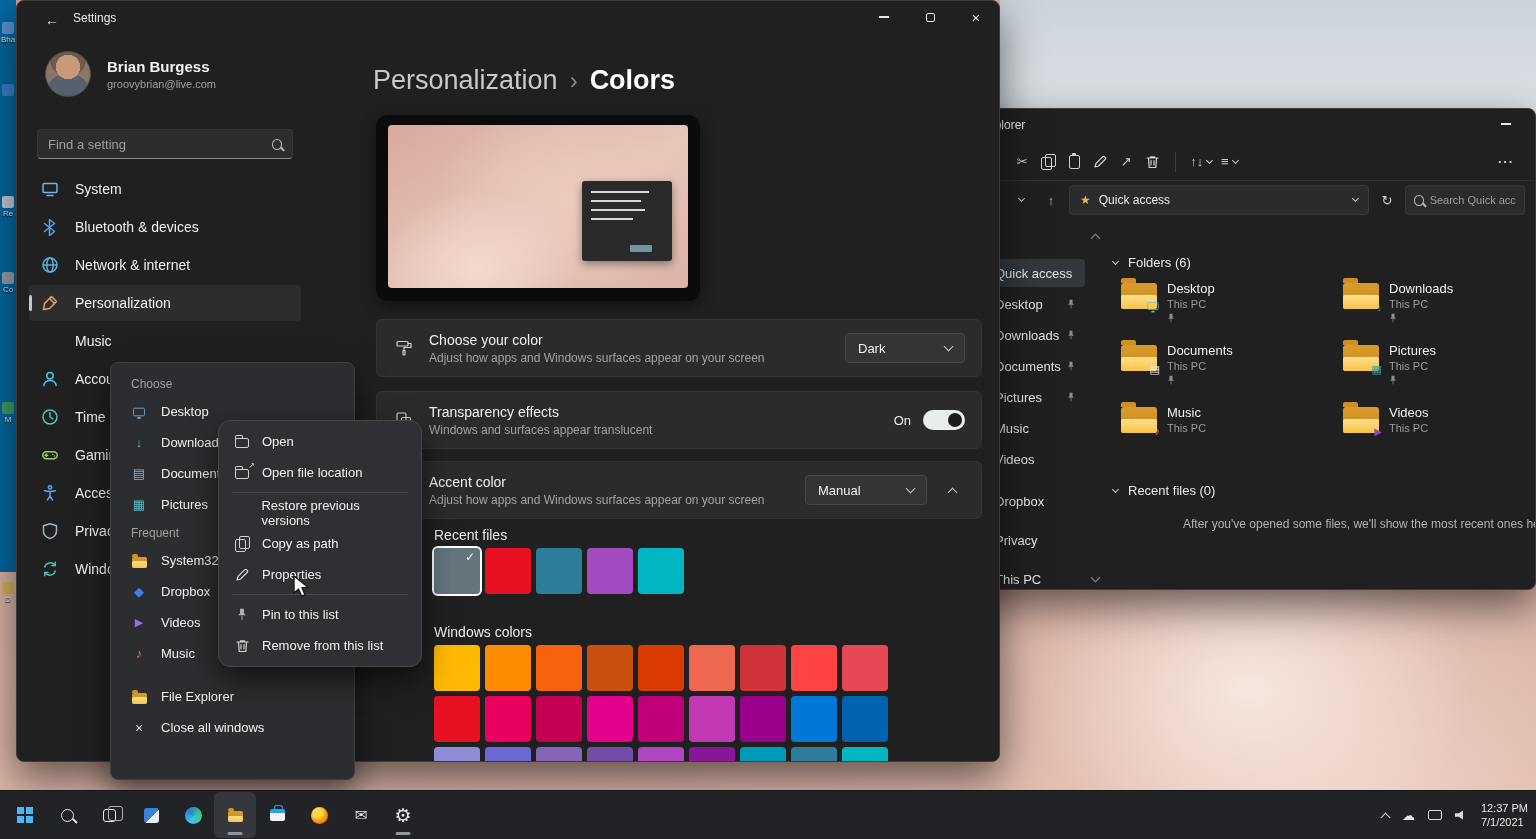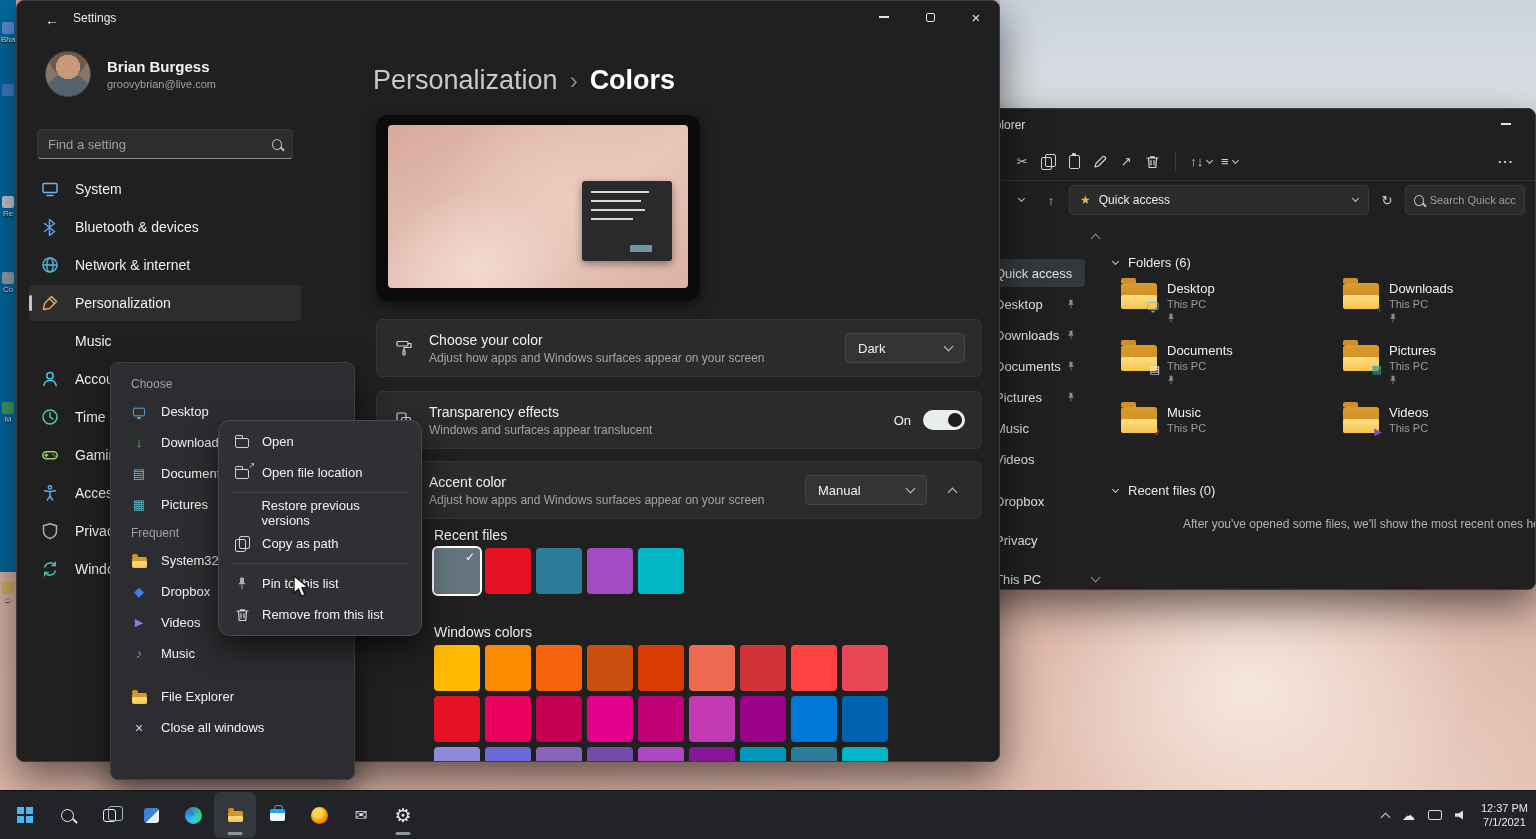--- a/index.html
+++ b/index.html
@@ -208,21 +208,21 @@
   .ic-store { width:15px; height:12px; border-radius:2px; background:linear-gradient(#29a3e8 0 4px,#f2f6fa 4px); position:relative; }
   .ic-store::before { content:""; position:absolute; top:-4px; left:4px; width:7px; height:4px;
       border:1.2px solid #29a3e8; border-bottom:none; border-radius:3px 3px 0 0; }
   .ic-fox { width:17px; height:17px; border-radius:50%;
       background:radial-gradient(circle at 40% 35%, #ffd54f 0 30%, #ff9800 55%, #e65100 90%); }
   .glyph { color:#e8e8e8; }
   .tb-tray { position:absolute; right:8px; top:0; height:48px; display:flex; align-items:center; gap:13px; color:#e6e6e6; }
   .ic-disp { width:14px; height:10px; border:1.4px solid #ddd; border-radius:2px; }
   .ic-spk { width:13px; height:11px; background:#ddd;
       clip-path:polygon(0 35%,30% 35%,62% 8%,62% 92%,30% 65%,0 65%); }
-  .clock { font-size:11px; color:#e8e8e8; text-align:center; line-height:1.3; }
+  .clock { font-size:11px; color:#e8e8e8; text-align:left; line-height:1.3; }
 
   #cursor { position:absolute; left:291px; top:574px; z-index:60; }
 </style>
 </head>
 <body>
 
 <div id="wall"></div>
 <div id="lightpane"></div>
 
 <div id="leftstrip">
@@ -743,20 +743,28 @@
   <div class="cm-i">
       <span class="cm-ic"></span>
       <span>Restore previous versions</span>
     </div>
   <div class="cm-i">
       <span class="cm-ic">
         <span class="ic-copy"></span>
       </span>
       <span>Copy as path</span>
     </div>
+  <div class="cm-i">
+      <span class="cm-ic">
+        <svg class="lsvg" width="14" height="14" viewBox="0 0 14 14">
+          <path d="M2 12l1-3.5L9.8 1.7a1.2 1.2 0 011.7 0l.8.8a1.2 1.2 0 010 1.7L5.5 11z"></path>
+        </svg>
+      </span>
+      <span>Properties</span>
+    </div>
   <div class="cm-sep"></div>
   <div class="cm-i">
       <span class="cm-ic">
         <svg class="pinsvg" viewBox="0 0 12 16">
           <path d="M3.6 1h4.8v5.6L10.6 9H1.4l2.2-2.4zM5.4 9.6h1.2v4.6l-.6 1.4-.6-1.4z"></path>
         </svg>
       </span>
       <span>Pin to this list</span>
     </div>
   <div class="cm-i">

